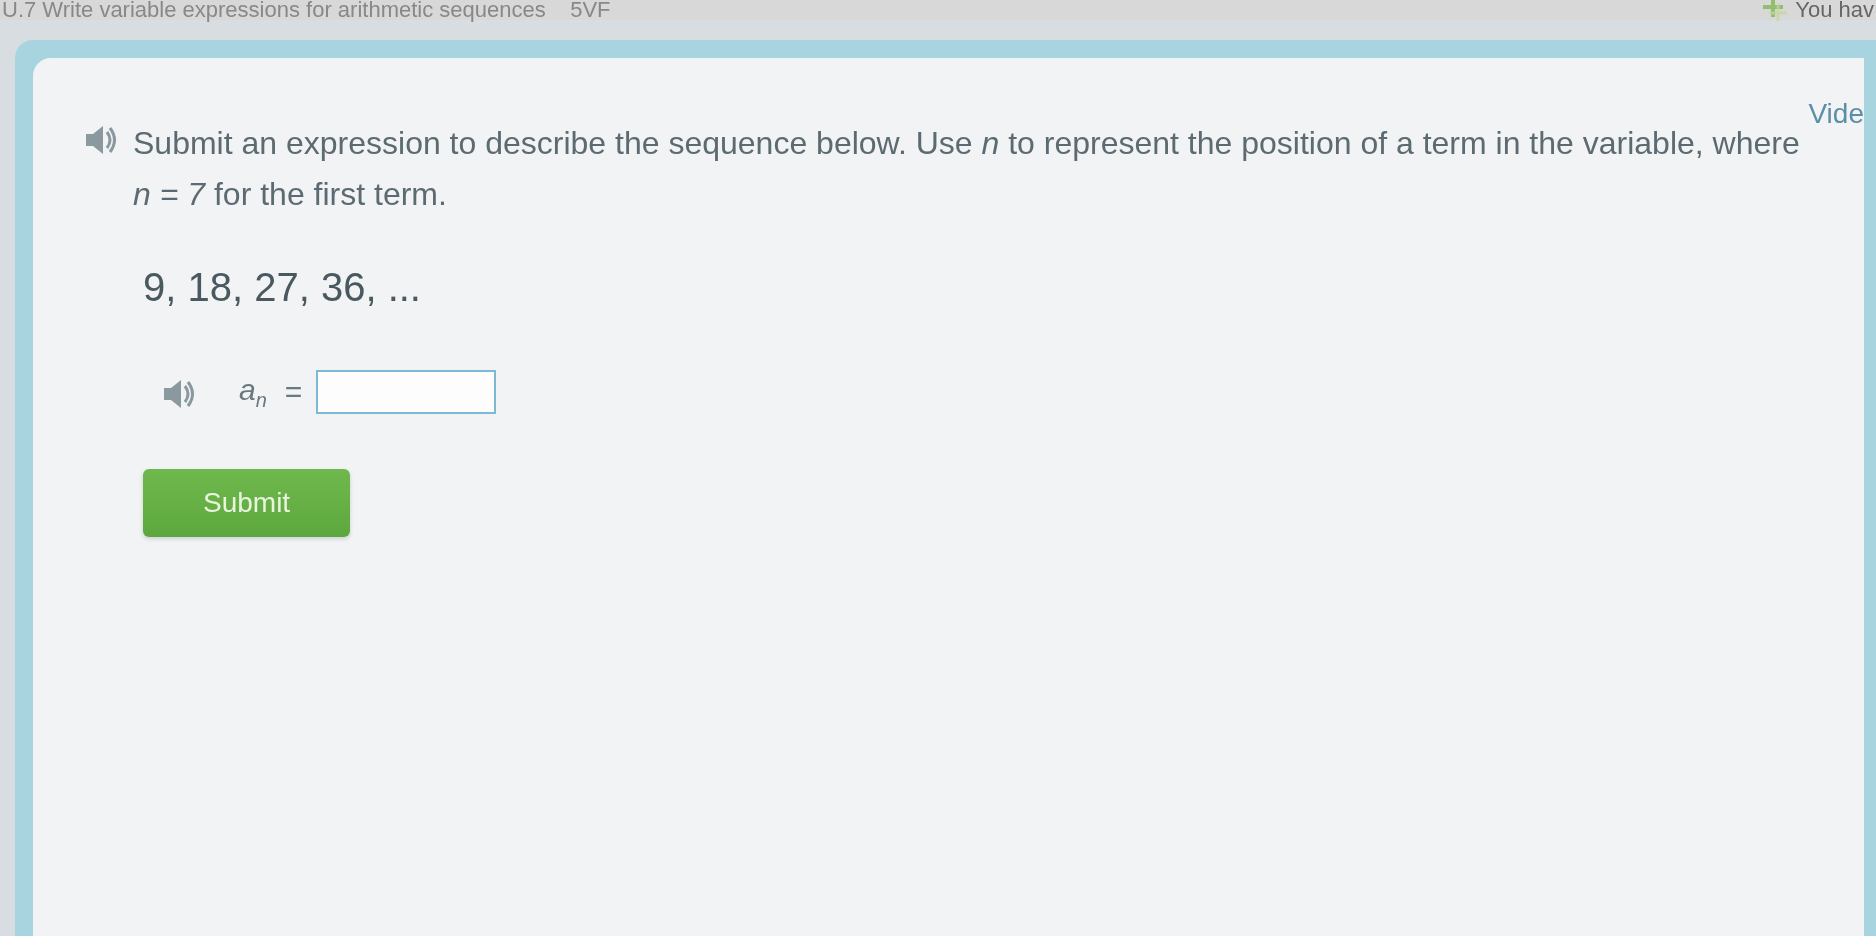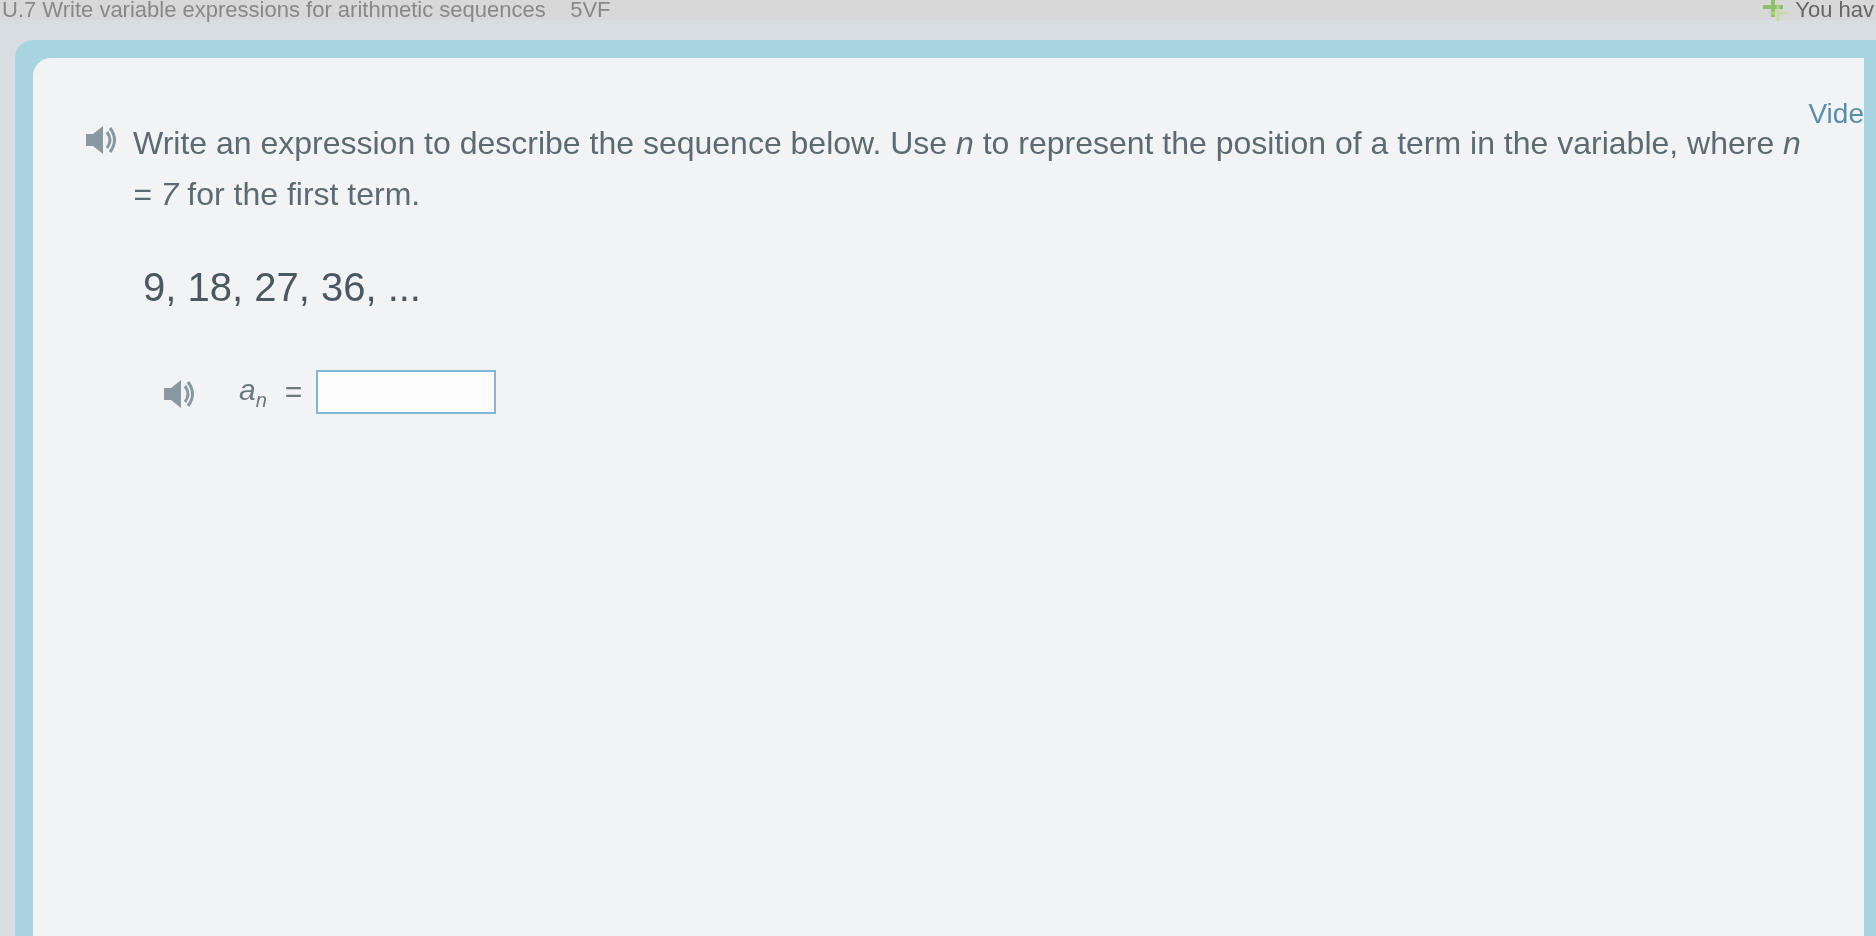--- a/index.html
+++ b/index.html
@@ -184,34 +184,35 @@
     
     <div class="question-row">
       <div class="speaker-icon">
         <svg class="speaker-svg" viewBox="0 0 36 36">
           <path d="M 3 12 L 3 24 L 10 24 L 20 32 L 20 4 L 10 12 Z" fill="#8a98a0"></path>
           <path d="M 24 10 Q 30 18 24 26" stroke="#8a98a0" stroke-width="3" fill="none"></path>
           <path d="M 27 6 Q 36 18 27 30" stroke="#8a98a0" stroke-width="3" fill="none"></path>
         </svg>
       </div>
       <div class="question-text">
-        <span>Write an expression to describe the sequence below. Use </span><em>n</em><span> to represent the position of a term in the variable, where </span><em>n = 7</em><span> for the first term.</span>
+        <span>Submit an expression to describe the sequence below. Use </span><em>n</em><span> to represent the position of a term in the variable, where </span><em>n = 7</em><span> for the first term.</span>
       </div>
     </div>
     
     <div class="sequence-text">9, 18, 27, 36, ...</div>
     
     <div class="answer-row">
       <div class="speaker-icon">
         <svg class="speaker-svg" viewBox="0 0 36 36">
           <path d="M 3 12 L 3 24 L 10 24 L 20 32 L 20 4 L 10 12 Z" fill="#8a98a0"></path>
           <path d="M 24 10 Q 30 18 24 26" stroke="#8a98a0" stroke-width="3" fill="none"></path>
           <path d="M 27 6 Q 36 18 27 30" stroke="#8a98a0" stroke-width="3" fill="none"></path>
         </svg>
       </div>
       <span class="answer-label"><span>a</span><sub>n</sub></span>
       <span class="answer-equals">=</span>
       <input type="text" class="answer-input" value="" style="">
     </div>
     
+    <button class="submit-button">Submit</button>
     
   </div>
 </div>
 
 </body></html>

